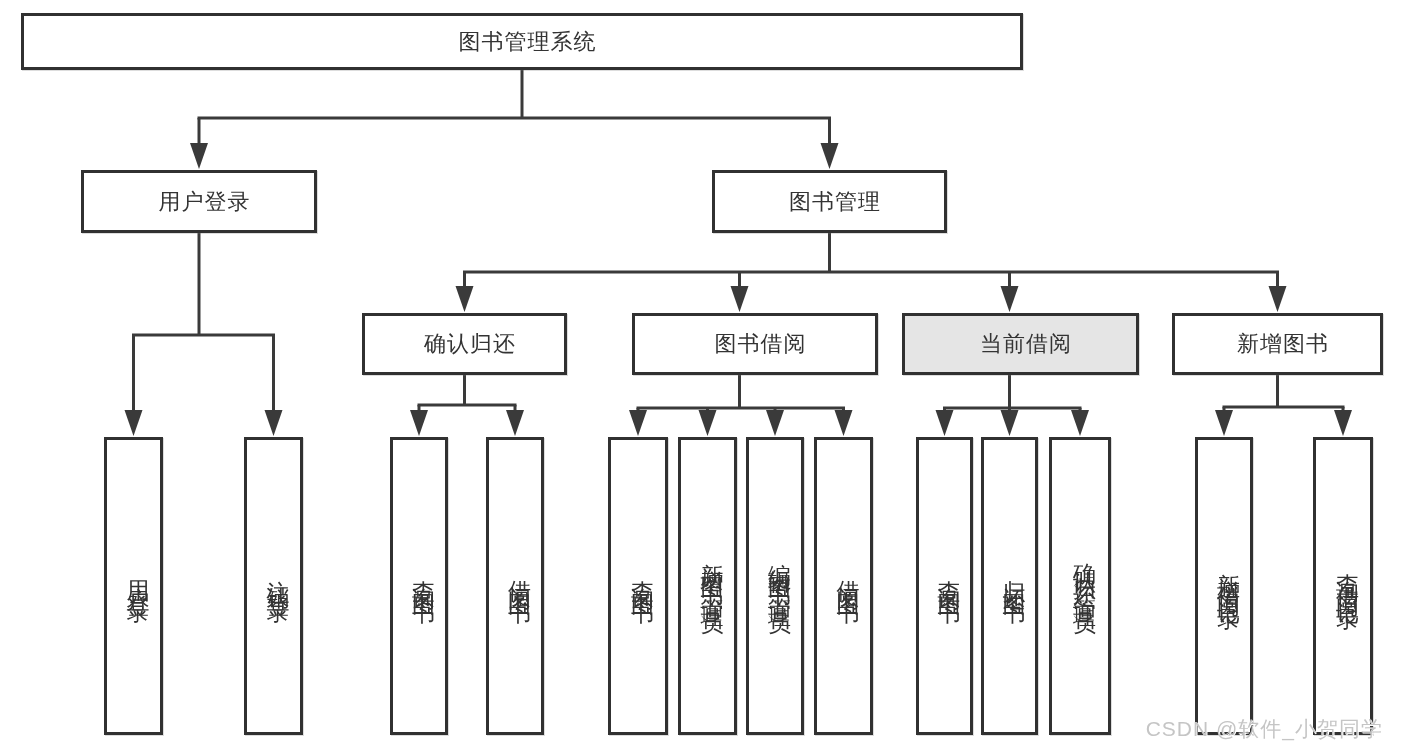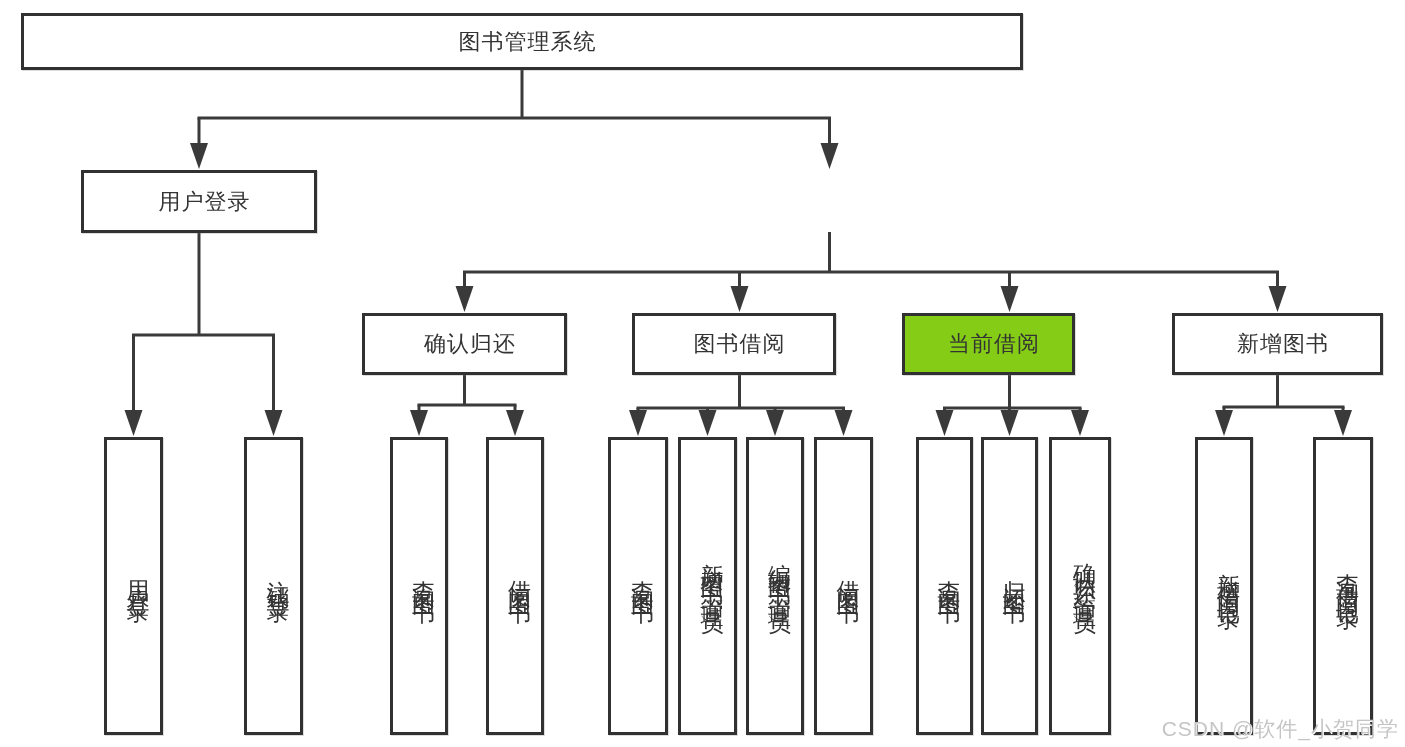--- a/index.html
+++ b/index.html
@@ -35,21 +35,21 @@
   }
   .node.vertical .label {
     writing-mode: vertical-rl;
     text-orientation: mixed;
     font-size: 23px;
     letter-spacing: 7px;
     transform: translateY(-10px);
   }
   #watermark {
     position: absolute;
-    right: 6px; bottom: 4px;
+    right: 22px; bottom: 4px;
     font-size: 21px;
     color: #c5c5c5;
     letter-spacing: 1px;
     text-shadow: 1px 1px 0 #ffffff;
     white-space: nowrap;
   }
 </style>
 </head>
 <body>
 
@@ -108,27 +108,30 @@
       <line x1="1343" y1="407" x2="1343" y2="415" stroke="#3a3a3a" stroke-width="3"></line>
       <polygon points="1334,410 1352,410 1343,436" fill="#3a3a3a"></polygon>
     </svg>
   <div id="nodes">
       <div class="node horizontal" style="left: 21px; top: 13px; width: 1002px; height: 57px; border-color: rgb(49, 49, 49); background: rgb(255, 255, 255); color: rgb(51, 51, 51);">
         <span class="label">图书管理系统</span>
       </div>
       <div class="node horizontal" style="left: 81px; top: 170px; width: 236px; height: 63px; border-color: rgb(49, 49, 49); background: rgb(255, 255, 255); color: rgb(51, 51, 51);">
         <span class="label">用户登录</span>
       </div>
+      <div class="node horizontal" style="left: 712px; top: 170px; width: 235px; height: 63px; border-color: rgb(49, 49, 49); background: rgb(255, 255, 255); color: rgb(51, 51, 51);">
+        <span class="label">图书管理</span>
+      </div>
       <div class="node horizontal" style="left: 362px; top: 313px; width: 205px; height: 62px; border-color: rgb(49, 49, 49); background: rgb(255, 255, 255); color: rgb(51, 51, 51);">
         <span class="label">确认归还</span>
       </div>
-      <div class="node horizontal" style="left: 632px; top: 313px; width: 204px; height: 62px; border-color: rgb(49, 49, 49); background: rgb(255, 255, 255); color: rgb(51, 51, 51);">
+      <div class="node horizontal" style="left: 632px; top: 313px; width: 246px; height: 62px; border-color: rgb(49, 49, 49); background: rgb(255, 255, 255); color: rgb(51, 51, 51);">
         <span class="label">图书借阅</span>
       </div>
-      <div class="node horizontal" style="left: 902px; top: 313px; width: 173px; height: 62px; border-color: rgb(49, 49, 49); background: #84cc16; color: rgb(51, 51, 51);">
+      <div class="node horizontal" style="left: 902px; top: 313px; width: 237px; height: 62px; border-color: rgb(49, 49, 49); background: #e5e5e5; color: rgb(51, 51, 51);">
         <span class="label">当前借阅</span>
       </div>
       <div class="node horizontal" style="left: 1172px; top: 313px; width: 211px; height: 62px; border-color: rgb(49, 49, 49); background: rgb(255, 255, 255); color: rgb(51, 51, 51);">
         <span class="label">新增图书</span>
       </div>
       <div class="node vertical" style="left: 104px; top: 437px; width: 59px; height: 298px; border-color: rgb(49, 49, 49); background: rgb(255, 255, 255); color: rgb(51, 51, 51);">
         <span class="label">用户登录</span>
       </div>
       <div class="node vertical" style="left: 244px; top: 437px; width: 59px; height: 298px; border-color: rgb(49, 49, 49); background: rgb(255, 255, 255); color: rgb(51, 51, 51);">
         <span class="label">注销登录</span>

